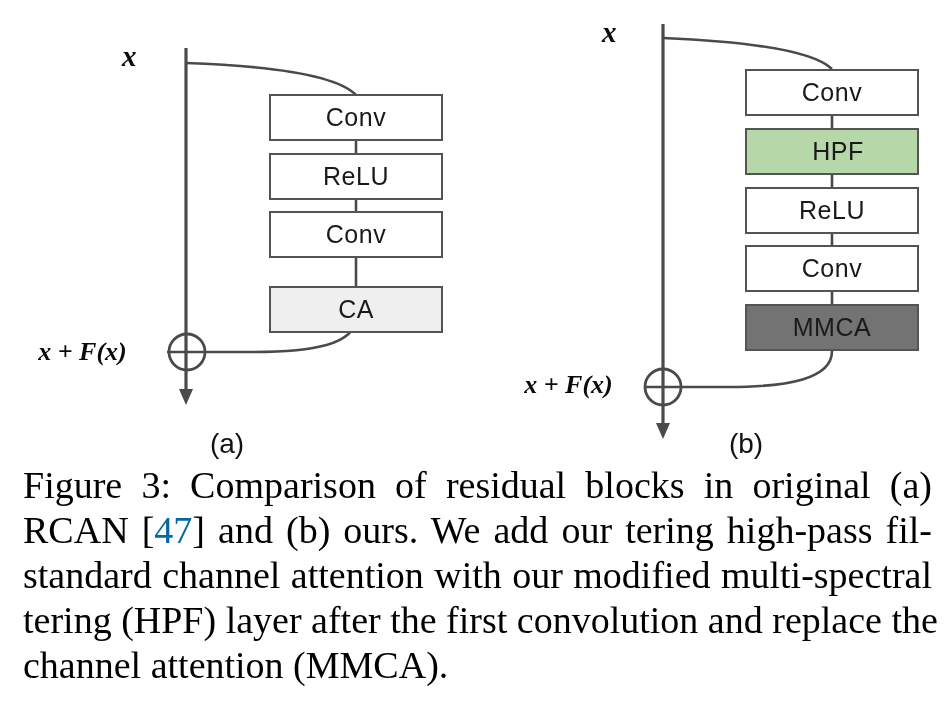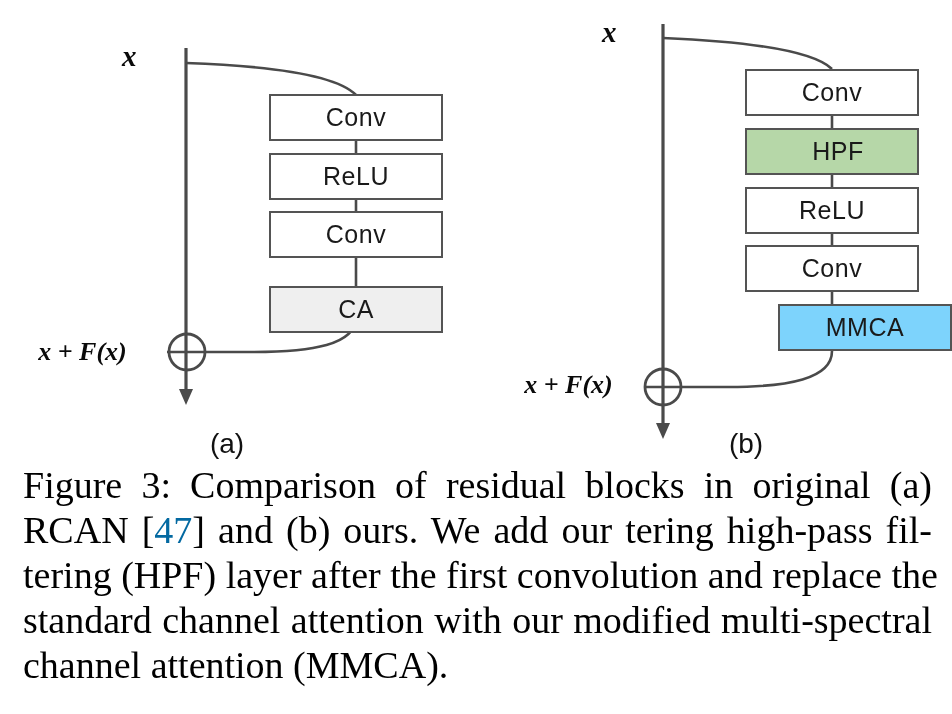--- a/index.html
+++ b/index.html
@@ -138,35 +138,35 @@
   </div>
   <div class="block b-hpf" style="background-color: rgb(182, 215, 168); padding-left: 12px;">
     <span>HPF</span>
   </div>
   <div class="block b-relu" style="background-color: rgb(255, 255, 255);">
     <span>ReLU</span>
   </div>
   <div class="block b-conv2" style="background-color: rgb(255, 255, 255);">
     <span>Conv</span>
   </div>
-  <div class="block b-mmca" style="background-color: #7dd3fc; margin-left: 33px;">
+  <div class="block b-mmca" style="background-color: #737373;">
     <span>MMCA</span>
   </div>
 
   <div class="math-label lbl-x-a">x</div>
   <div class="math-label lbl-sum-a">x + F(x)</div>
   <div class="math-label lbl-x-b">x</div>
   <div class="math-label lbl-sum-b">x + F(x)</div>
 
   <div class="sub-label lbl-a">(a)</div>
   <div class="sub-label lbl-b">(b)</div>
 
   <div class="caption">
     <div class="cap-line">Figure 3:  Comparison of residual blocks in original (a)</div>
     <div class="cap-line">
       <span>RCAN [</span><span class="cite" data-color="figure.caption.citation_color" style="color: #0369a1;">47</span><span>] and (b) ours. We add our tering high-pass fil-</span>
     </div>
+    <div class="cap-line">standard channel attention with our modified multi-spectral</div>
     <div class="cap-line">tering (HPF) layer after the first convolution and replace the</div>
-    <div class="cap-line">standard channel attention with our modified multi-spectral</div>
     <div class="cap-line last">channel attention (MMCA).</div>
   </div>
 
 </div>
 
 </body></html>

